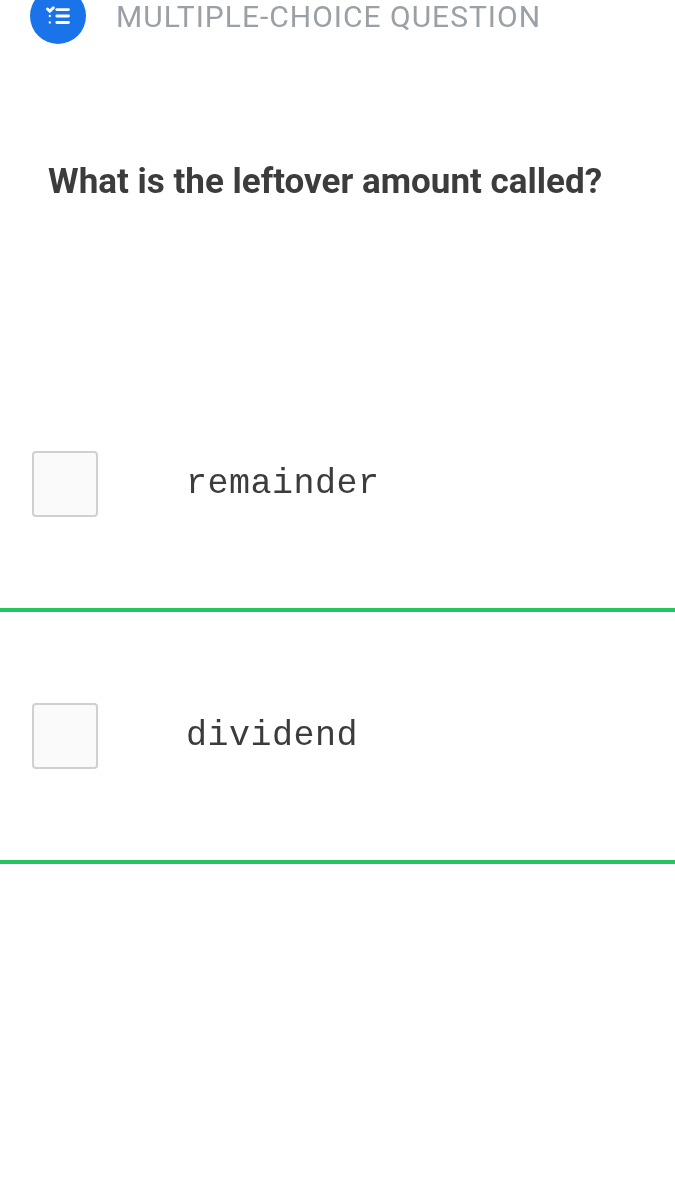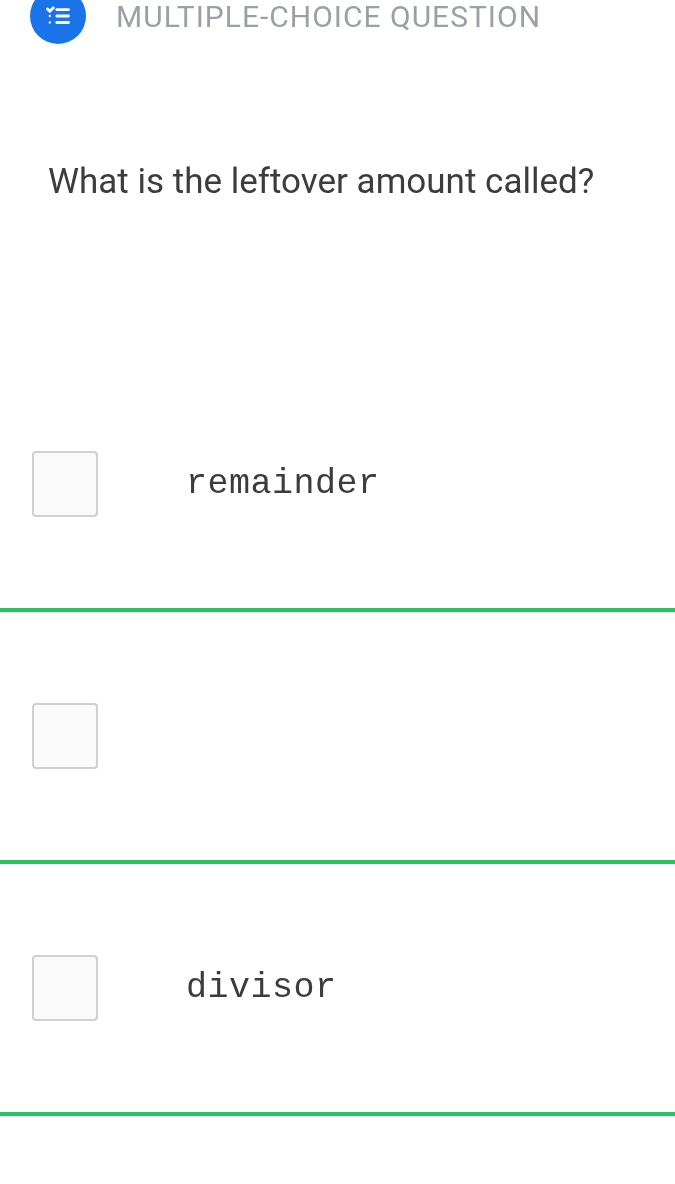--- a/index.html
+++ b/index.html
@@ -39,21 +39,21 @@
       font-size: 30px;
       letter-spacing: 1px;
       color: #9aa0a6;
       font-weight: 400;
     }
     .question-text {
       font-size: 35px;
       color: #3c3c3c;
       padding: 0 48px;
       margin-top: 115px;
-      font-weight: 400;
+      font-weight: 700;
       line-height: 1.3;
     }
     .options {
       margin-top: 155px;
     }
     .option-row {
       display: flex;
       align-items: center;
       padding: 0 32px;
       height: 252px;
@@ -99,22 +99,19 @@
 
 <div class="question-text">What is the leftover amount called?</div>
 
 <div class="options">
   <div class="option-row">
     <div class="checkbox"></div>
     <div class="option-label">remainder</div>
   </div>
   <div class="option-row">
     <div class="checkbox"></div>
-  </div>
-  <div class="option-row">
-    <div class="checkbox"></div>
-    <div class="option-label">divisor</div>
+    <div class="option-label">dividend</div>
   </div>
   <div class="option-row">
     
     
   </div>
 </div>
 
 </body></html>

